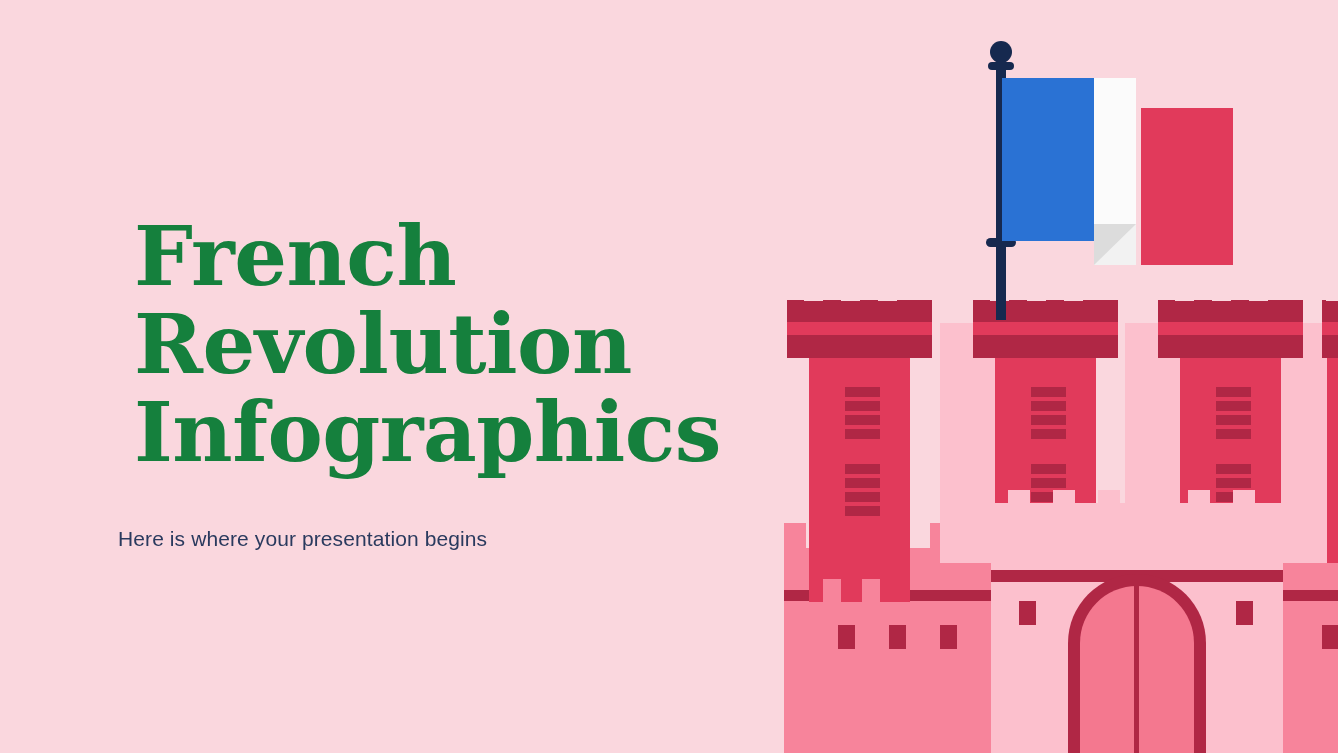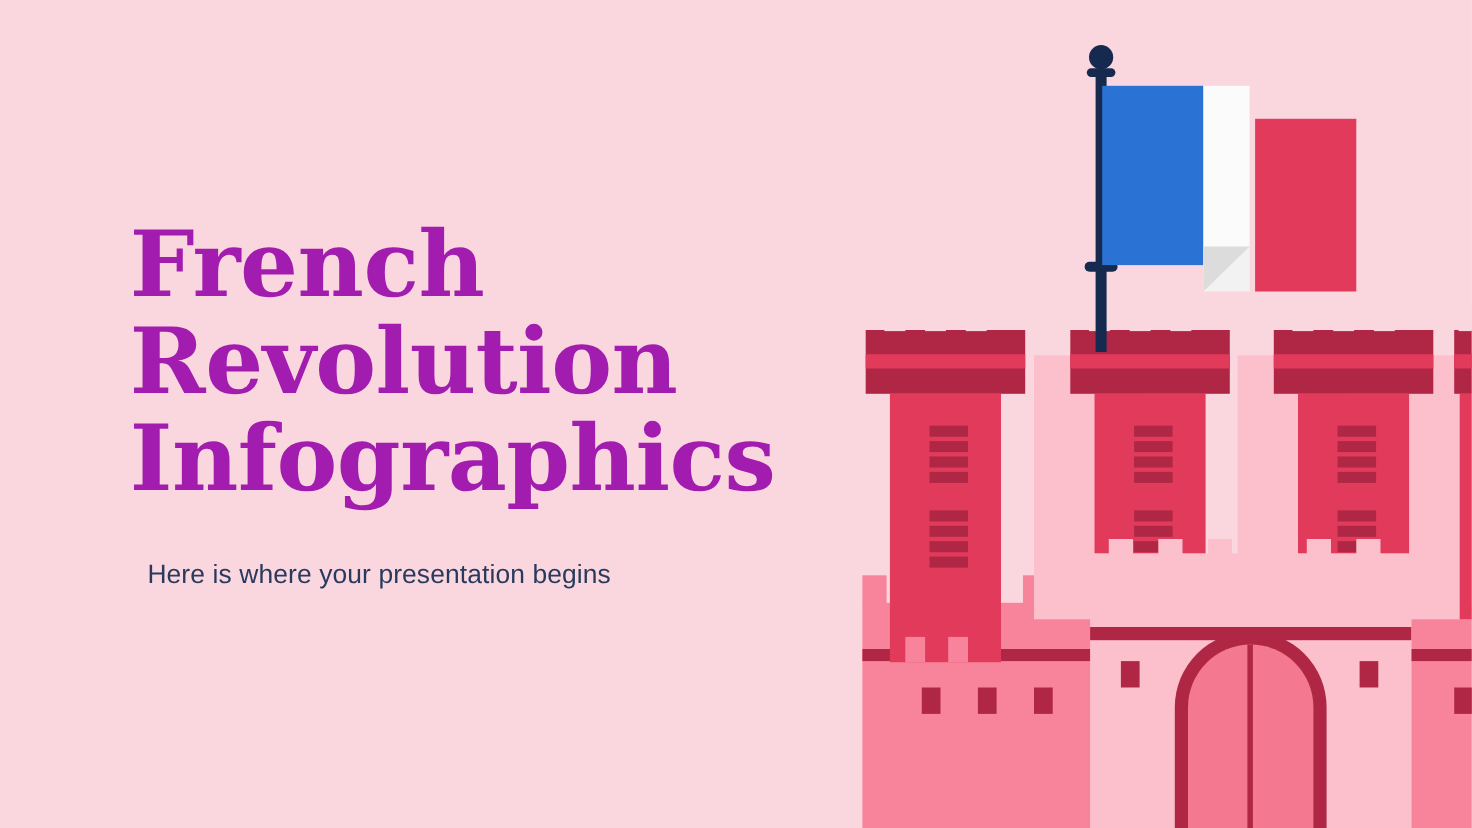--- a/index.html
+++ b/index.html
@@ -27,35 +27,35 @@
     height: 753px;
   }
   #text-block {
     position: absolute;
     left: 118px;
     top: 196px;
     width: 680px;
     z-index: 5;
   }
   #title {
-    margin: 0;
+    margin: 16px;
     font-family: "DejaVu Serif", "Liberation Serif", serif;
     font-weight: 700;
     font-size: 83px;
     line-height: 88px;
     letter-spacing: -0.5px;
-    color: #a21caf;
+    color: #15803d;
     white-space: pre-line;
   }
   #subtitle {
-    margin: 16px;
+    margin: 0;
     padding-top: 30px;
     font-family: "Liberation Sans", sans-serif;
     font-weight: 400;
-    font-size: 24px;
+    font-size: 21px;
     line-height: 34px;
     letter-spacing: 0.1px;
     color: #2a3a5e;
   }
 </style>
 </head>
 <body>
 
 <div id="slide">
 

